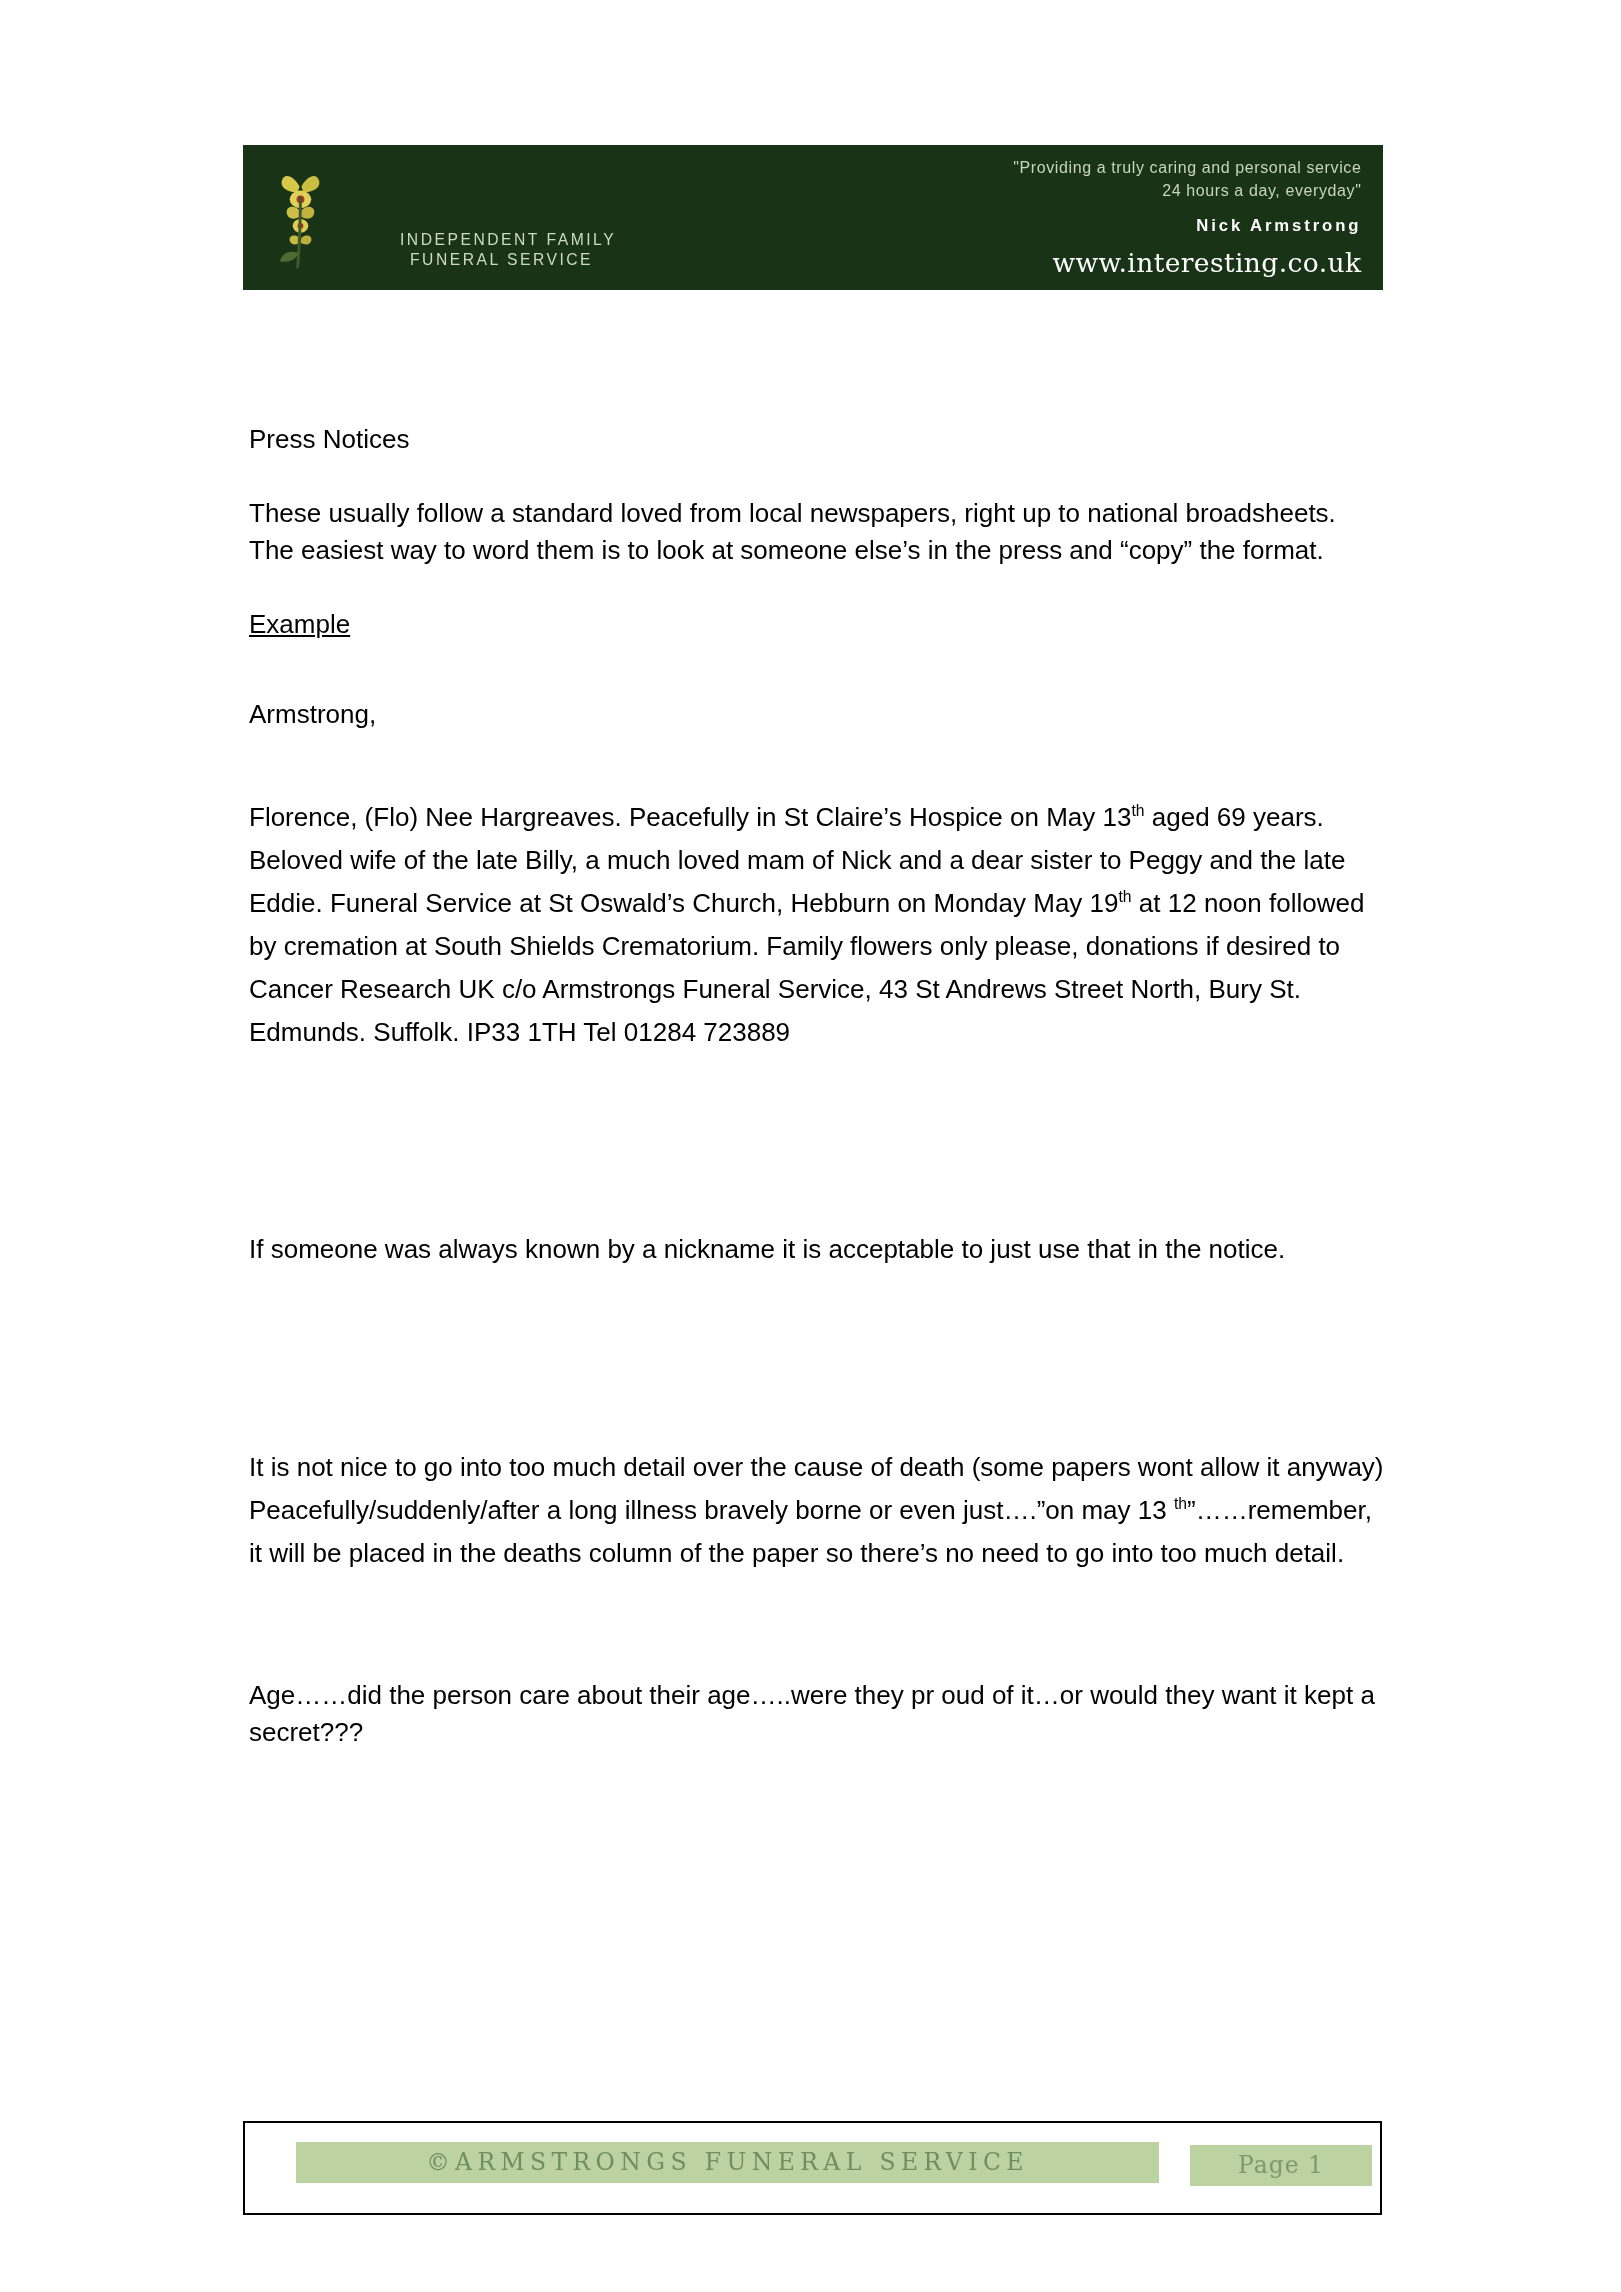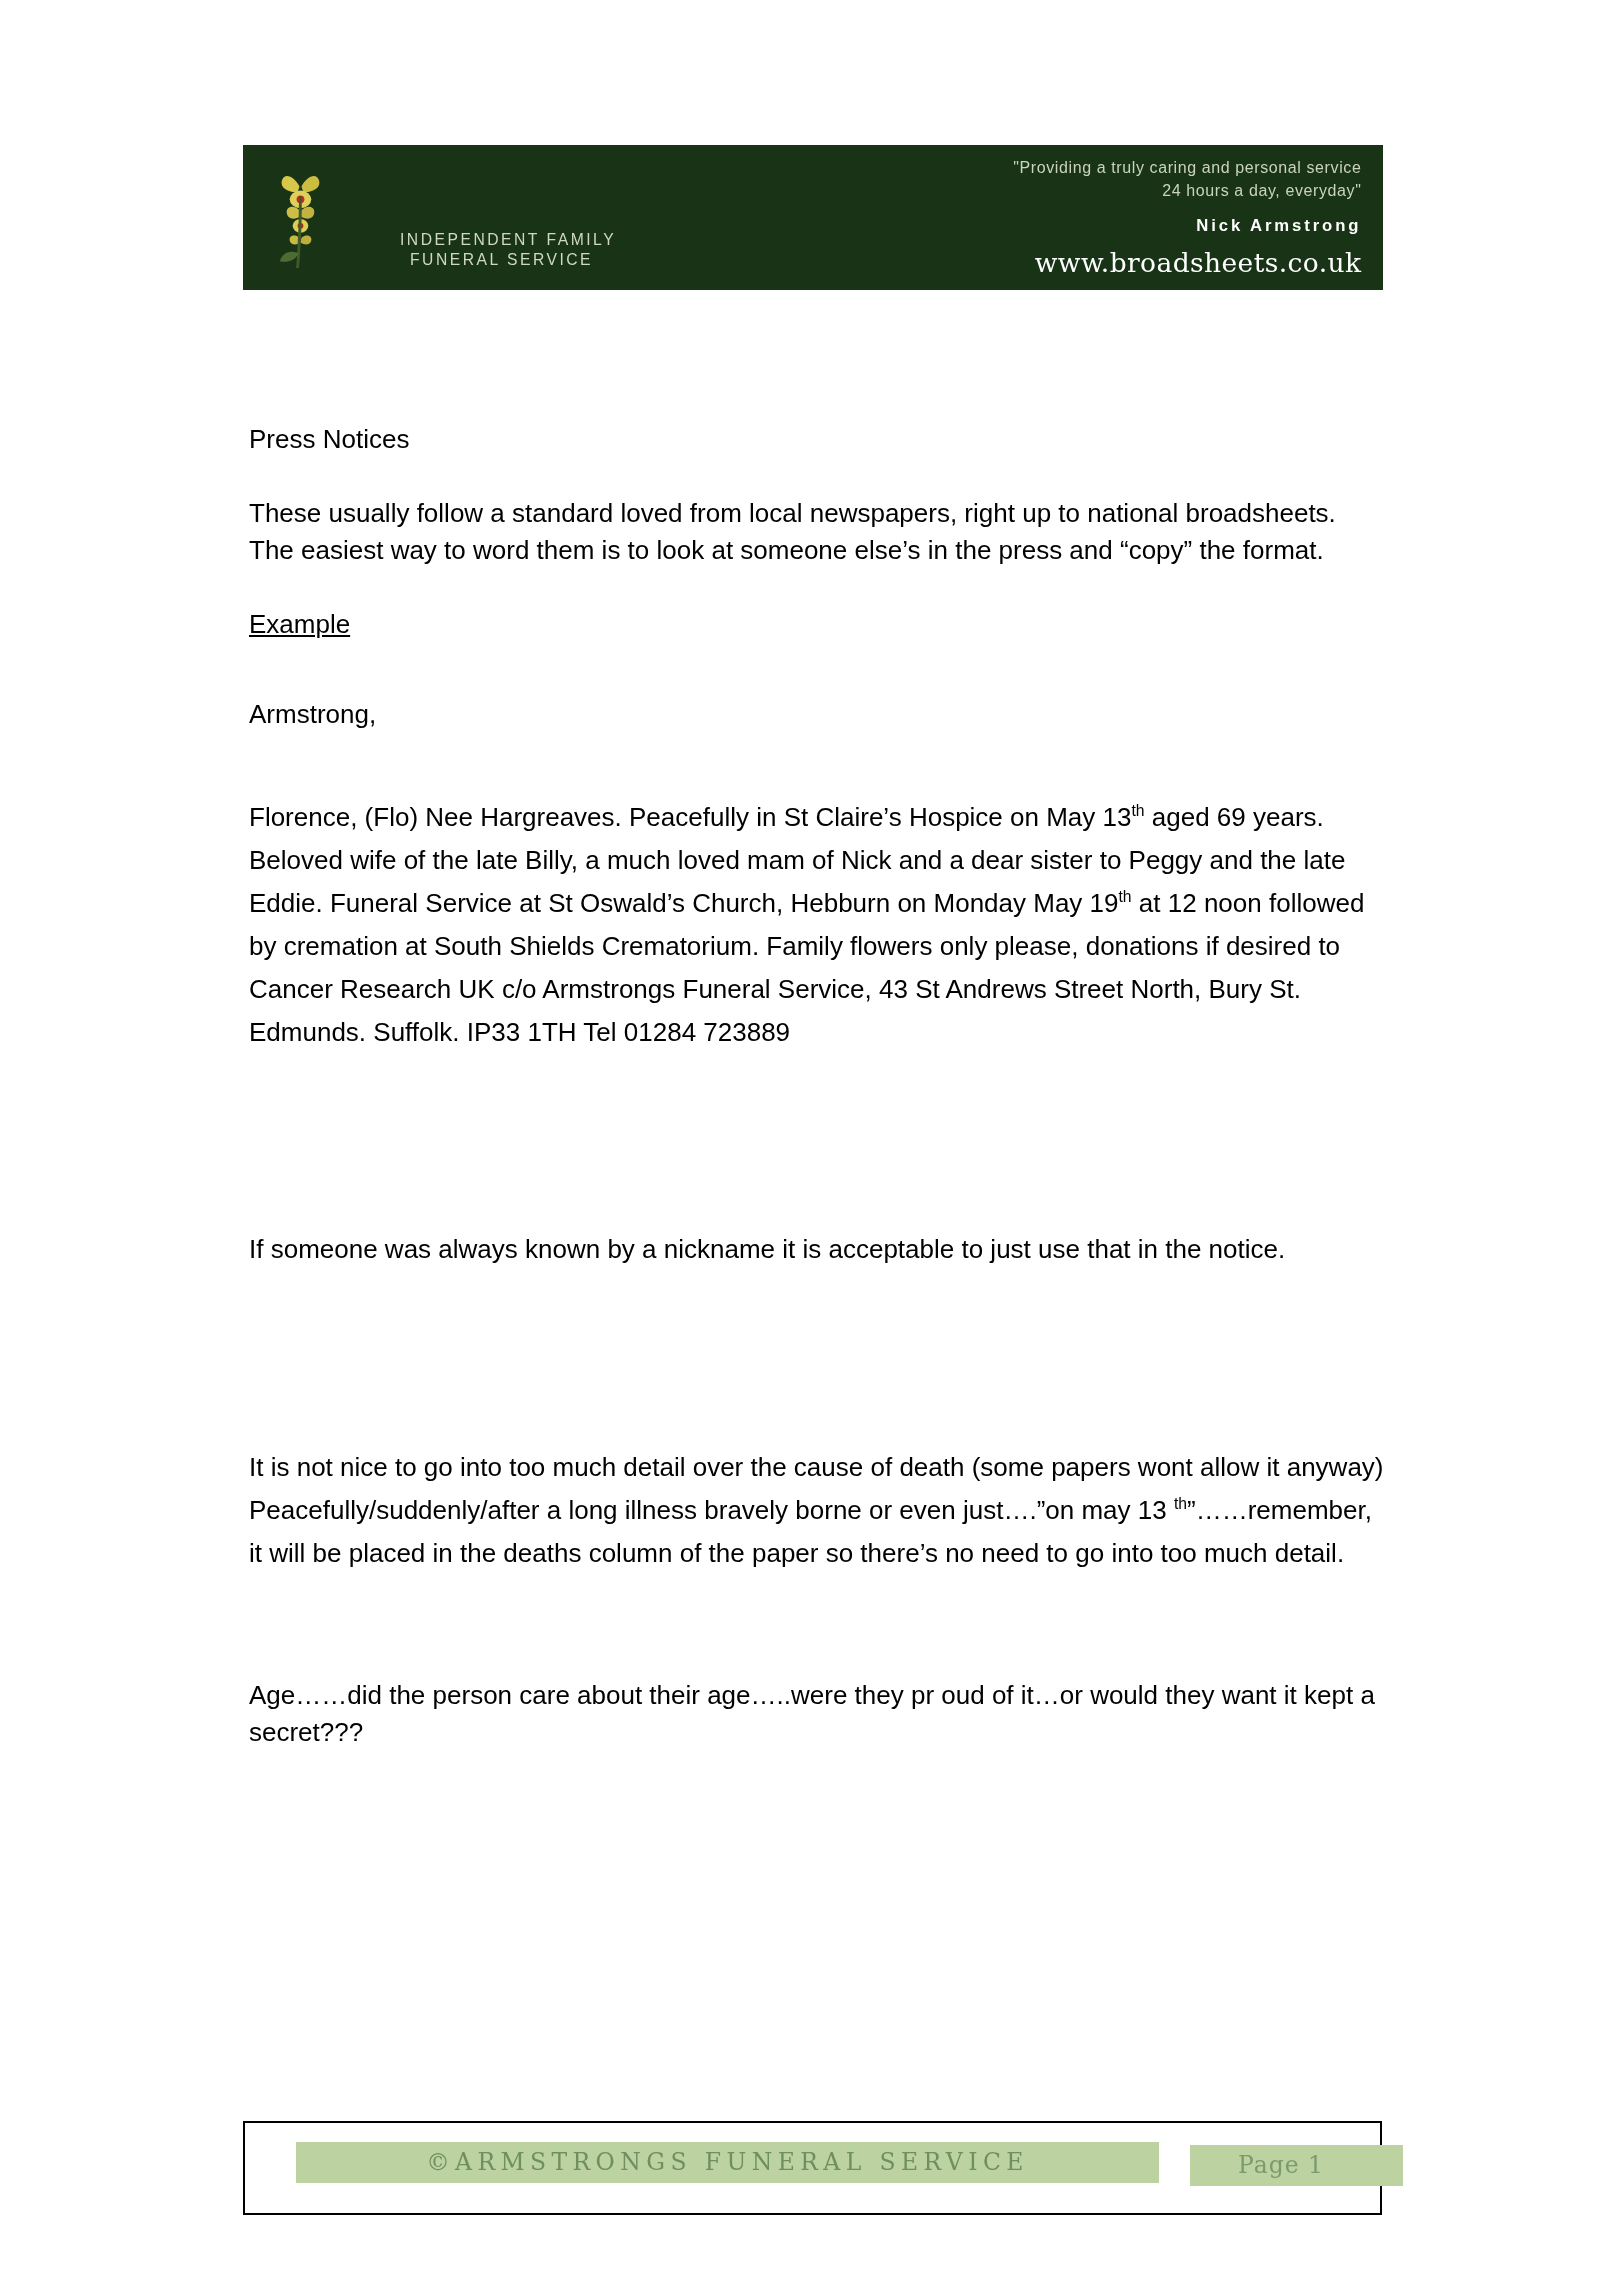--- a/index.html
+++ b/index.html
@@ -185,21 +185,21 @@
     font-family: "DejaVu Serif", serif;
     font-size: 23.5px;
     letter-spacing: 5.4px;
     color: #6f8f60;
     white-space: nowrap;
   }
   .footer-page {
     position: absolute;
     left: 945px;
     top: 21.6px;
-    width: 213px;
+    width: 182px;
     height: 41px;
     background: #bcd2a0;
   }
   .footer-page-text {
     position: absolute;
     left: 0; top: 0;
     width: 182px;
     height: 41px;
     line-height: 41px;
     text-align: center;
@@ -233,21 +233,21 @@
           <path d="M29 88 C20 84, 12 88, 10 96 C18 98, 26 95, 29 88 Z" fill="#4d6b32"></path>
         </svg>
       </div>
       <div class="brand-sub1">INDEPENDENT   FAMILY</div>
       <div class="brand-sub2">FUNERAL   SERVICE</div>
     </div>
     <div class="banner-right">
       <div class="tag1">"Providing a truly caring and personal service</div>
       <div class="tag2">24 hours a day, everyday"</div>
       <div class="tag3">Nick Armstrong</div>
-      <div class="tag4">www.broadsheets.co.uk</div>
+      <div class="tag4">www.interesting.co.uk</div>
     </div>
   </div>
 
   <div class="content">
 
     <p class="para">Press Notices</p>
     <div class="spacer-sm"></div>
 
     <p class="para">These usually follow a standard loved from local newspapers, right up to national broadsheets. The easiest way to word them is to look at someone else’s in the press and “copy” the format.</p>
     <div class="spacer-sm"></div>

